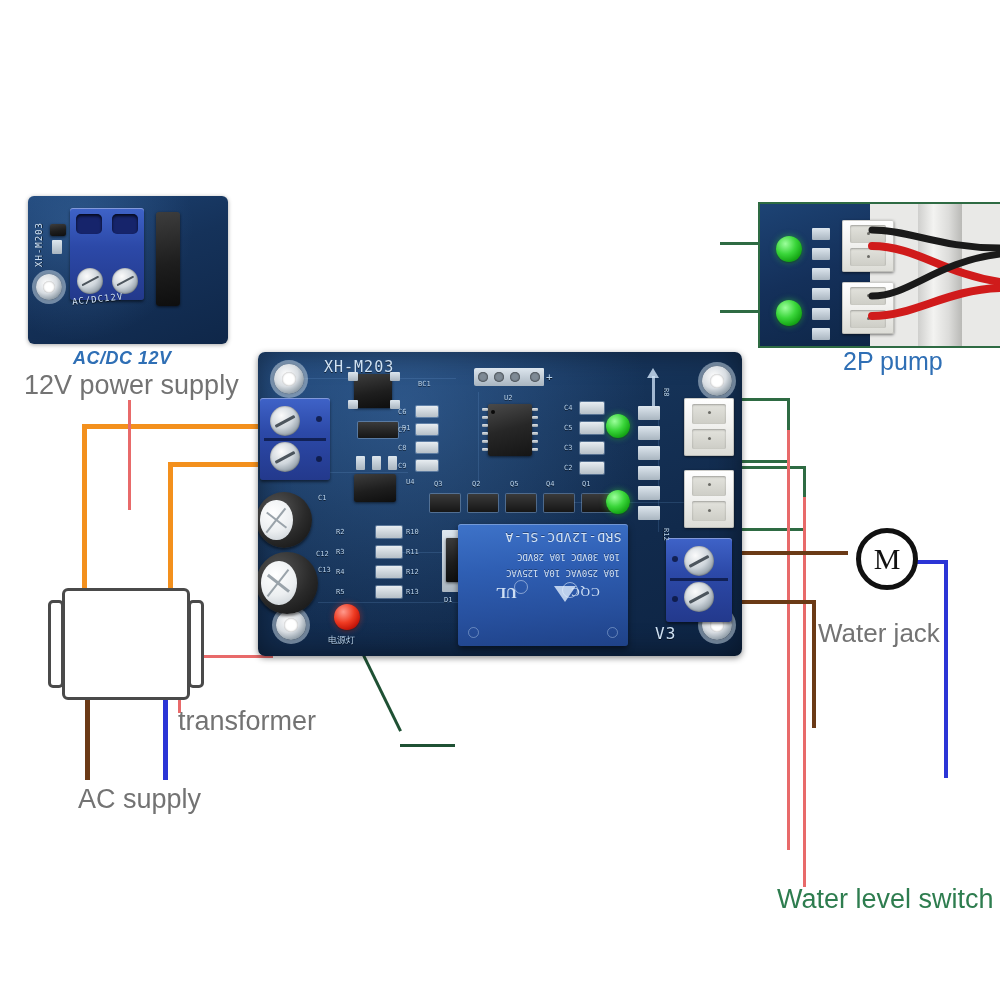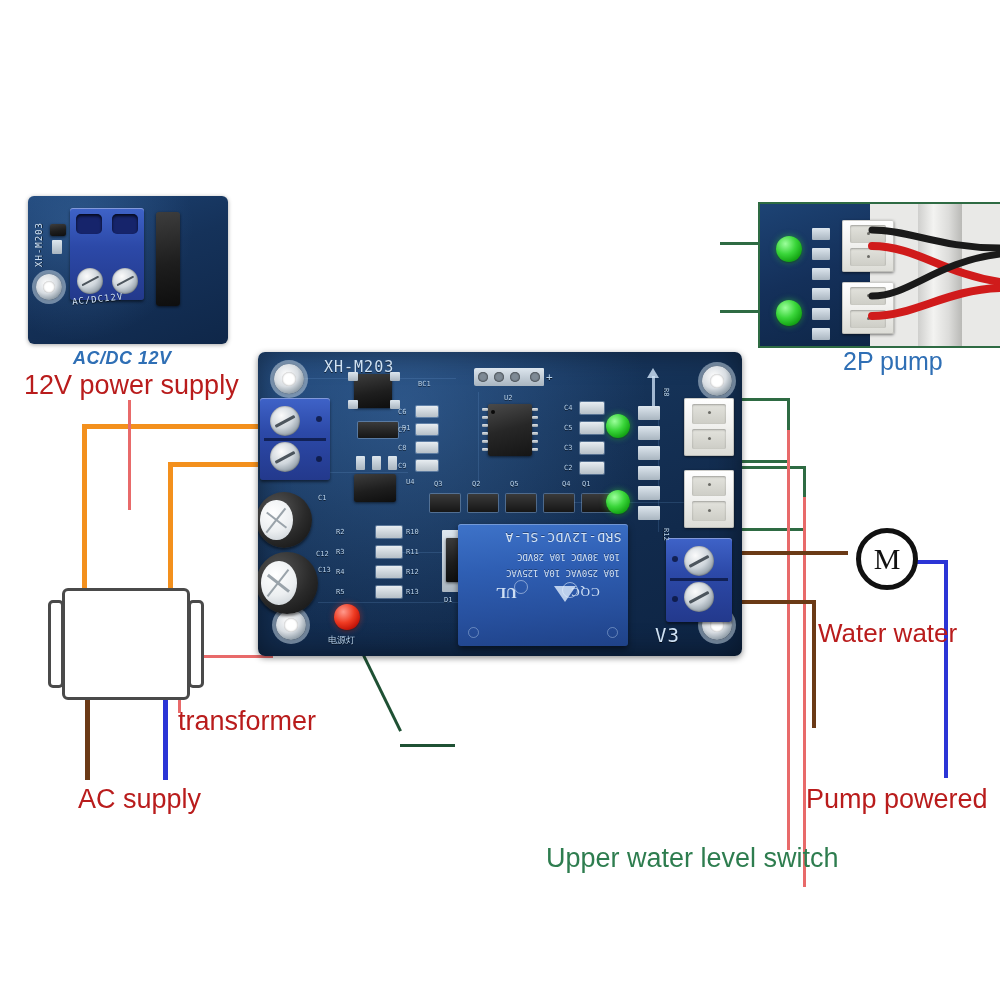--- a/index.html
+++ b/index.html
@@ -17,21 +17,21 @@
   }
 
   .abs { position: absolute; }
 
   
   .label {
     position: absolute;
     white-space: nowrap;
     line-height: 1;
   }
-  .lbl-red   { color: #b91c1c; text-align: right; }
+  .lbl-red   { color: #737373; text-align: right; }
   .lbl-green { color: #2e7d4f; }
   .lbl-blue  { color: #2f6fb5; }
 
   
   .wire { position: absolute; }
   .w-orange { background: #f3901d; }
   .w-brown  { background: #6b3a16; }
   .w-blue   { background: #2b35d6; }
   .w-red    { background: #e86a6a; }
   .w-green  { background: #2e6b43; }
@@ -353,21 +353,21 @@
     <div class="trace" style="left:18px; top:26px; width:180px; height:1px;"></div>
     <div class="trace" style="left:30px; top:120px; width:120px; height:1px;"></div>
     <div class="trace" style="left:220px; top:40px; width:1px; height:90px;"></div>
     <div class="trace" style="left:300px; top:150px; width:150px; height:1px;"></div>
     <div class="trace" style="left:120px; top:200px; width:200px; height:1px;"></div>
     <div class="trace" style="left:400px; top:60px; width:1px; height:120px;"></div>
     <div class="trace" style="left:60px; top:250px; width:180px; height:1px;"></div>
 
     <div class="silk" style="left:66px; top:6px; font-size:15px; letter-spacing:1px;">XH-M203</div>
 
-    <div class="silk" style="left:397px; top:272px; font-size:19px; letter-spacing:1px;">V3</div>
+    <div class="silk" style="left:397px; top:272px; font-size:16px; letter-spacing:1px;">V3</div>
 
     <div class="hole" style="left:16px; top:12px; width:30px; height:30px;">
         <span class="ring"></span>
       </div>
     <div class="hole" style="left:444px; top:14px; width:30px; height:30px;">
         <span class="ring"></span>
       </div>
     <div class="hole" style="left:18px; top:258px; width:30px; height:30px;">
         <span class="ring"></span>
       </div>
@@ -454,21 +454,21 @@
     <div class="silk silk-sm" style="left:306px; top:92px;">C3</div>
     <div class="silk silk-sm" style="left:306px; top:112px;">C2</div>
     <div class="smd" style="left:322px; top:50px; width:24px; height:12px;"></div>
     <div class="smd" style="left:322px; top:70px; width:24px; height:12px;"></div>
     <div class="smd" style="left:322px; top:90px; width:24px; height:12px;"></div>
     <div class="smd" style="left:322px; top:110px; width:24px; height:12px;"></div>
 
     <div class="silk silk-sm" style="left:176px; top:128px;">Q3</div>
     <div class="silk silk-sm" style="left:214px; top:128px;">Q2</div>
     <div class="silk silk-sm" style="left:252px; top:128px;">Q5</div>
-    <div class="silk silk-sm" style="left:304px; top:128px;">Q4</div>
+    <div class="silk silk-sm" style="left:288px; top:128px;">Q4</div>
     <div class="silk silk-sm" style="left:324px; top:128px;">Q1</div>
     <div class="smd-dark" style="left:172px; top:142px; width:30px; height:18px;"></div>
     <div class="smd-dark" style="left:210px; top:142px; width:30px; height:18px;"></div>
     <div class="smd-dark" style="left:248px; top:142px; width:30px; height:18px;"></div>
     <div class="smd-dark" style="left:286px; top:142px; width:30px; height:18px;"></div>
     <div class="smd-dark" style="left:324px; top:142px; width:30px; height:18px;"></div>
 
     <div class="silk silk-sm" style="left:148px; top:176px;">R10</div>
     <div class="silk silk-sm" style="left:148px; top:196px;">R11</div>
     <div class="silk silk-sm" style="left:148px; top:216px;">R12</div>
@@ -614,20 +614,19 @@
 
   <div class="label lbl-blue" style="left:73px; top:349px; font-size:18px; font-style:italic; font-weight:bold; letter-spacing:.5px;">AC/DC  12V</div>
 
   <div class="label lbl-red" style="left:24px; top:372px; font-size:27px;">12V power supply</div>
 
   <div class="label lbl-red" style="left:178px; top:708px; font-size:27px;">transformer</div>
 
   <div class="label lbl-red" style="left:78px; top:786px; font-size:27px;">AC supply</div>
 
 
-  <div class="label lbl-red" style="left:818px; top:620px; font-size:26px;">Water water</div>
-
-  <div class="label lbl-red" style="left:806px; top:786px; font-size:27px;">Pump powered</div>
-
-  <div class="label lbl-green" style="left:546px; top:845px; font-size:27px;">Upper water level switch</div>
-
+  <div class="label lbl-red" style="left:818px; top:620px; font-size:26px;">Water jack</div>
+
+
+
+  <div class="label lbl-green" style="left:777px; top:886px; font-size:27px;">Water level switch</div>
 
 </div>
 
 </body></html>

